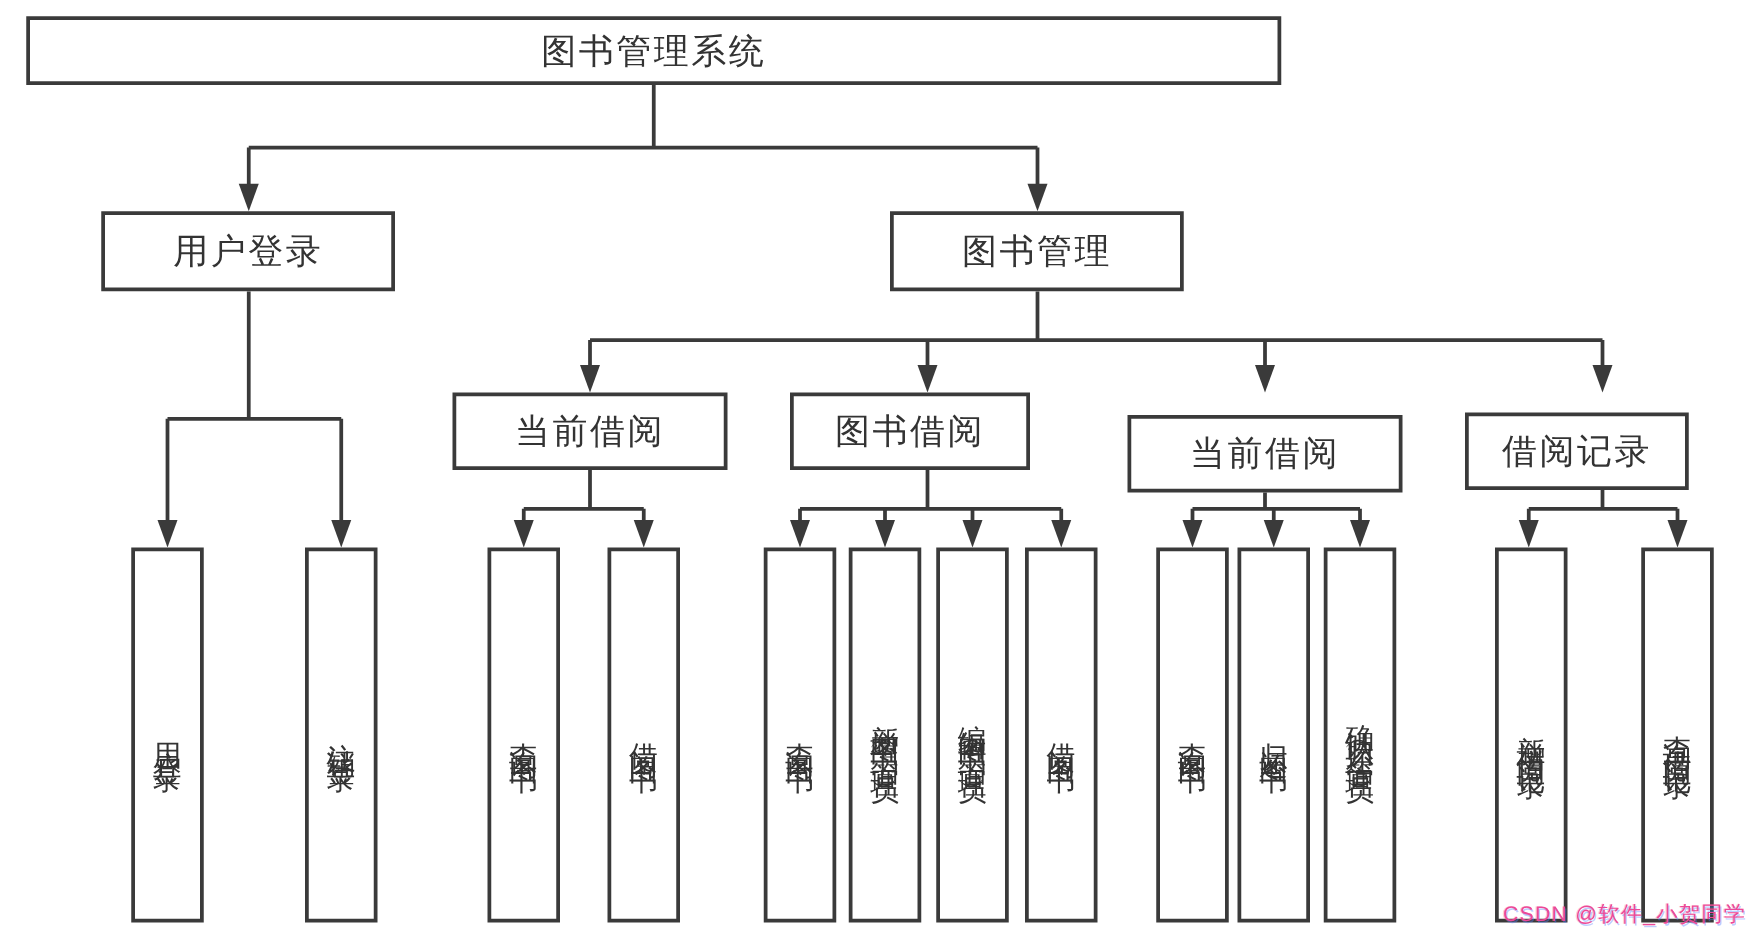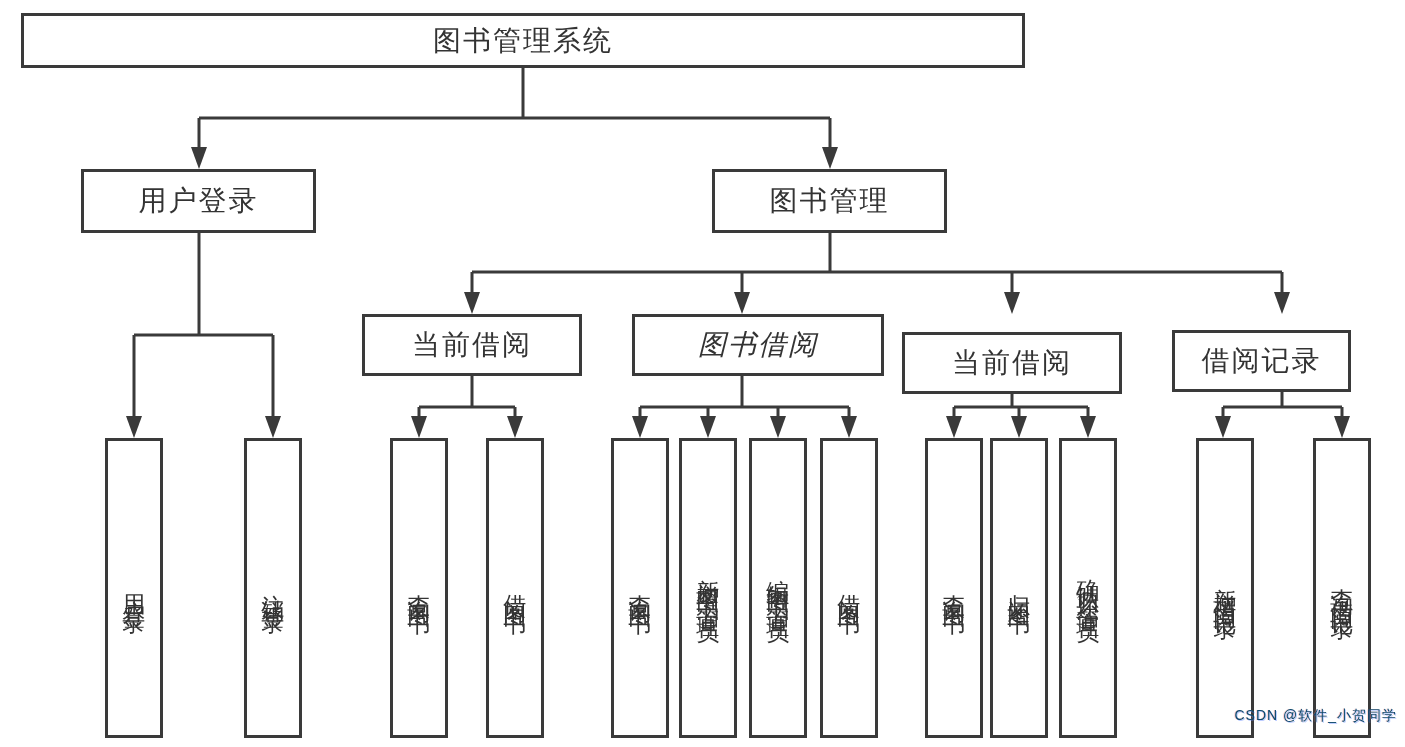--- a/index.html
+++ b/index.html
@@ -28,24 +28,24 @@
   .leaf .vlabel{
     writing-mode:vertical-rl;
     text-orientation:mixed;
     color:#333333;
     font-size:23px;
     letter-spacing:6px;
     line-height:1.15;
   }
   .watermark{
     position:absolute;
-    right:8px;bottom:22px;
+    right:8px;bottom:4px;
     z-index:2;
-    color:#0c4a6e;
-    font-size:14px;
+    color:#ec4899;
+    font-size:17px;
     letter-spacing:1px;
     text-shadow:1px 1px 0 rgba(90,130,255,0.40), -1px 0 0 rgba(255,120,120,0.35);
   }
 </style>
 </head>
 <body>
 
 <div class="canvas">
 
   <svg class="wires" width="1405" height="747" viewBox="0 0 1405 747">
@@ -86,21 +86,21 @@
   <div class="node" style="left:81px;top:169px;width:235px;height:64px;">
     <span class="hlabel">用户登录</span>
   </div>
   <div class="node" style="left:712px;top:169px;width:235px;height:64px;text-align:right;">
     <span class="hlabel">图书管理</span>
   </div>
 
   <div class="node" style="left:362px;top:314px;width:220px;height:62px;">
     <span class="hlabel">当前借阅</span>
   </div>
-  <div class="node" style="left:632px;top:314px;width:252px;height:62px;font-style:italic;">
+  <div class="node" style="left:632px;top:314px;width:192px;height:62px;">
     <span class="hlabel">图书借阅</span>
   </div>
   <div class="node" style="left:902px;top:332px;width:220px;height:62px;">
     <span class="hlabel">当前借阅</span>
   </div>
   <div class="node" style="left:1172px;top:314px;width:179px;height:62px;margin-top:16px;">
     <span class="hlabel">借阅记录</span>
   </div>
 
   <div class="node leaf" style="left:105px;top:438px;width:58px;height:300px;">

